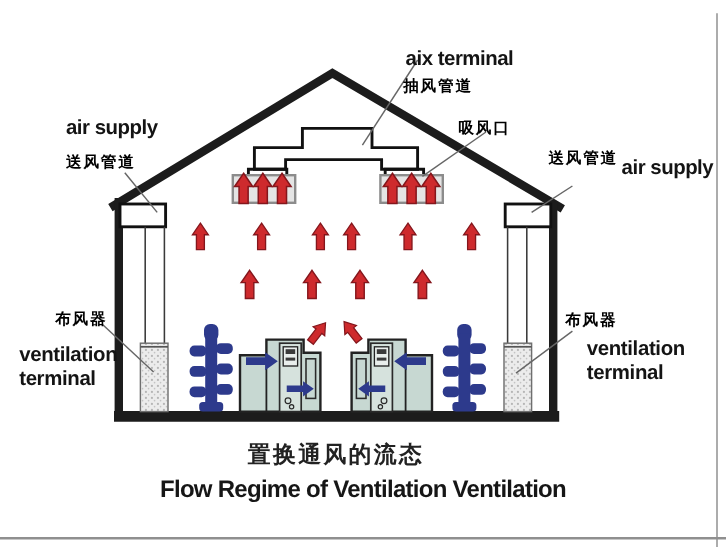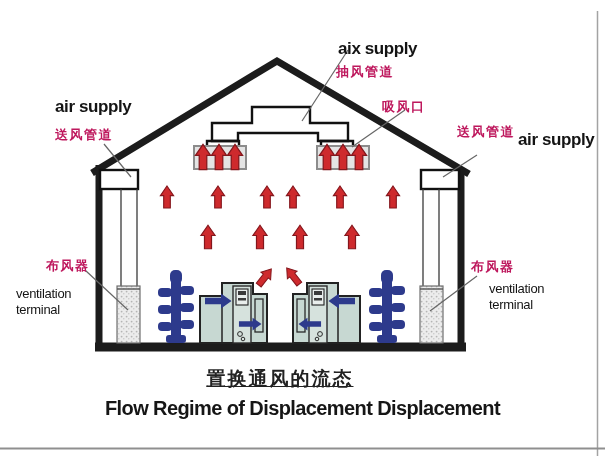--- a/index.html
+++ b/index.html
@@ -1,25 +1,25 @@
 <!DOCTYPE html>
 <html style="--arrow_red: #ce2a2d; --flow_blue: #2d3a8c; --machine_fill: #c7d8d2; --outline: #1c1c1c;"><head>
 <meta charset="utf-8">
 <style>
   html,body{margin:0;padding:0;background:#fff;}
   .canvas{position:relative;width:605px;height:456px;background:#fff;overflow:hidden;
           font-family:"Liberation Sans", sans-serif;}
   .canvas svg{position:absolute;left:0;top:0;}
   .lbl{position:absolute;white-space:nowrap;color:#111;}
   .en{font-weight:bold;font-size:17px;letter-spacing:-0.4px;color:#141414;}
-  .zh{font-size:13px;color:#be185d;letter-spacing:1.5px;font-weight:bold;}
-  .term{position:absolute;font-weight:normal;font-size:13px;line-height:1.2;
+  .zh{font-size:13px;color:#000000;letter-spacing:1.5px;font-weight:bold;}
+  .term{position:absolute;font-weight:bold;font-size:17px;line-height:1.2;
         letter-spacing:-0.3px;color:#141414;width:84px;}
   .cap-zh{position:absolute;left:140px;top:366px;width:280px;text-align:center;
-          font-size:19px;font-weight:bold;letter-spacing:2px;color:#222;text-decoration:underline;}
+          font-size:19px;font-weight:bold;letter-spacing:2px;color:#222;}
   .cap-en{position:absolute;left:60px;top:397px;width:485px;text-align:center;
           font-size:20px;font-weight:bold;letter-spacing:-0.6px;color:#161616;}
   .red-a{fill:var(--arrow_red,#ce2a2d);stroke:#84161c;stroke-width:1.2;}
   .wallstroke{stroke:var(--outline,#1c1c1c);}
 </style>
 </head>
 <body>
 
 <div class="canvas">
 
@@ -130,29 +130,29 @@
       <line x1="477" y1="276" x2="430" y2="311"></line>
     </g>
 
     <line x1="597.5" y1="11" x2="597.5" y2="456" stroke="#a3a3a3" stroke-width="1.5"></line>
     <line x1="0" y1="448.5" x2="605" y2="448.5" stroke="#8f8f8f" stroke-width="2"></line>
   </svg>
 
   <div class="lbl en" style="left:55px;top:97px;">air supply</div>
   <div class="lbl zh" style="left:55px;top:126px;">送风管道</div>
 
-  <div class="lbl en" style="left:338px;top:39px;">aix supply</div>
+  <div class="lbl en" style="left:338px;top:39px;">aix terminal</div>
   <div class="lbl zh" style="left:336px;top:63px;">抽风管道</div>
 
   <div class="lbl zh" style="left:382px;top:98px;">吸风口</div>
 
   <div class="lbl zh" style="left:457px;top:123px;">送风管道</div>
   <div class="lbl en" style="left:518px;top:130px;">air supply</div>
 
   <div class="lbl zh" style="left:46px;top:257px;">布风器</div>
   <div class="term" style="left:16px;top:286px;">ventilation terminal</div>
 
   <div class="lbl zh" style="left:471px;top:258px;">布风器</div>
   <div class="term" style="left:489px;top:281px;">ventilation terminal</div>
 
   <div class="cap-zh">置换通风的流态</div>
-  <div class="cap-en">Flow Regime of Displacement Displacement</div>
+  <div class="cap-en">Flow Regime of Ventilation Ventilation</div>
 </div>
 
 </body></html>

